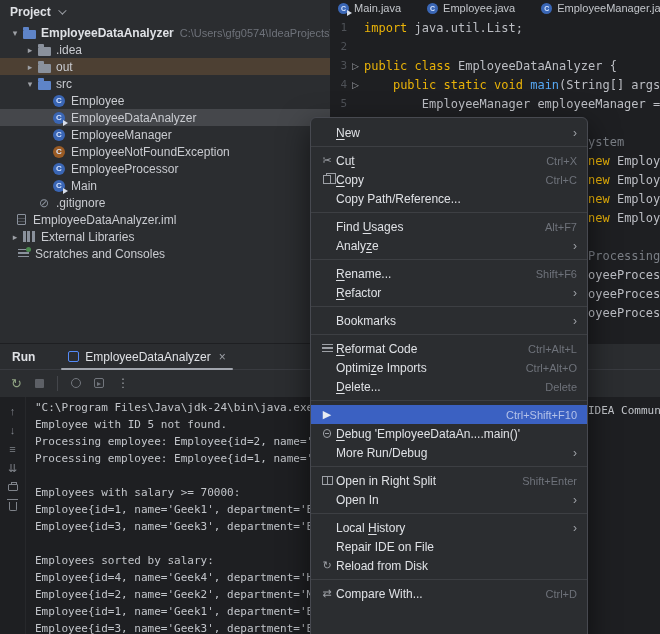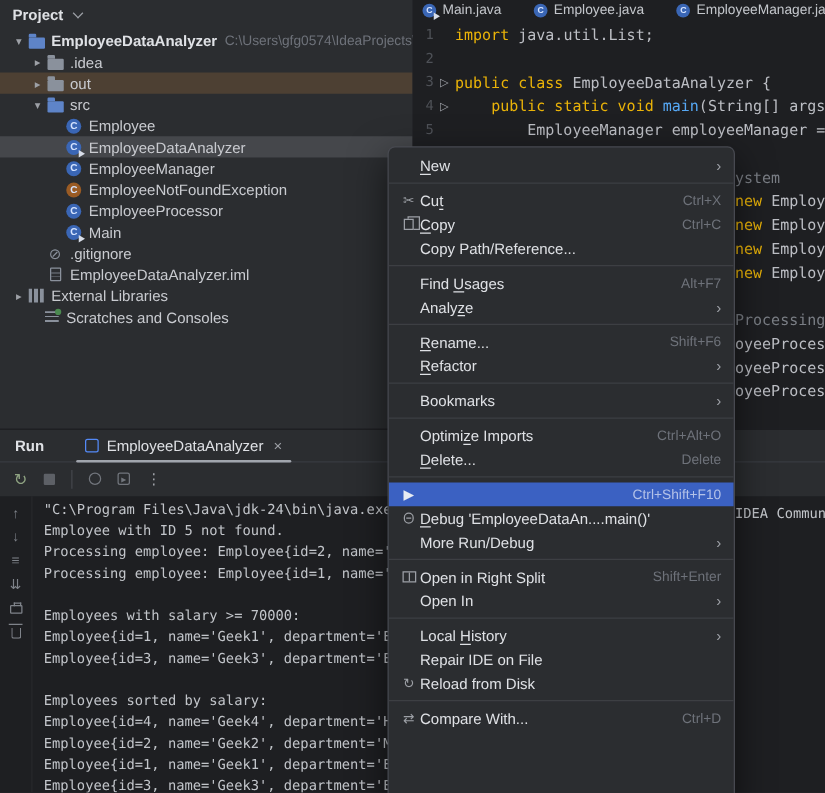--- a/index.html
+++ b/index.html
@@ -196,35 +196,35 @@
         </span>
         <span class="tree-label">Main</span>
       </div>
       <div class="tree-row" style="padding-left: 23px;">
         <span class="tw-chev"></span>
         <span class="tw-icon">
           <span class="ti-ignored">⊘</span>
         </span>
         <span class="tree-label">.gitignore</span>
       </div>
-      <div class="tree-row" style="padding-left: 23px;">
+      <div class="tree-row" style="">
         <span class="tw-chev"></span>
         <span class="tw-icon">
           <span class="ti-file"></span>
         </span>
         <span class="tree-label">EmployeeDataAnalyzer.iml</span>
       </div>
       <div class="tree-row" style="padding-left: 8px;">
         <span class="tw-chev">▸</span>
         <span class="tw-icon">
           <span class="ti-libs"></span>
         </span>
         <span class="tree-label">External Libraries</span>
       </div>
-      <div class="tree-row" style="padding-left: 20px;">
+      <div class="tree-row" style="padding-left: 2px;">
         <span class="tw-chev"></span>
         <span class="tw-icon">
           <span class="ti-scratch"></span>
         </span>
         <span class="tree-label">Scratches and Consoles</span>
       </div>
     </div>
 </div>
 
 <div id="editor">
@@ -379,20 +379,27 @@
       <span class="menu-arrow">›</span>
     </div>
     <div class="menu-sep"></div>
     <div class="menu-item">
       <span class="menu-ic"></span>
       <span class="menu-label">Bookmarks</span>
       <span class="menu-arrow">›</span>
     </div>
     <div class="menu-sep"></div>
     <div class="menu-item">
+      <span class="menu-ic">
+        <span class="mi-reformat"></span>
+      </span>
+      <span class="menu-label"><u>R</u>eformat Code</span>
+      <span class="menu-right">Ctrl+Alt+L</span>
+    </div>
+    <div class="menu-item">
       <span class="menu-ic"></span>
       <span class="menu-label">Optimi<u>z</u>e Imports</span>
       <span class="menu-right">Ctrl+Alt+O</span>
     </div>
     <div class="menu-item">
       <span class="menu-ic"></span>
       <span class="menu-label"><u>D</u>elete...</span>
       <span class="menu-right">Delete</span>
     </div>
     <div class="menu-sep"></div>

